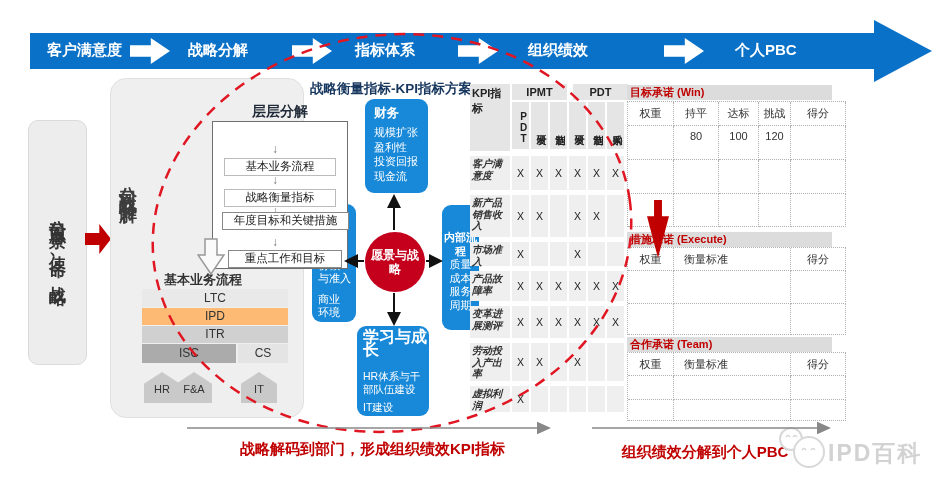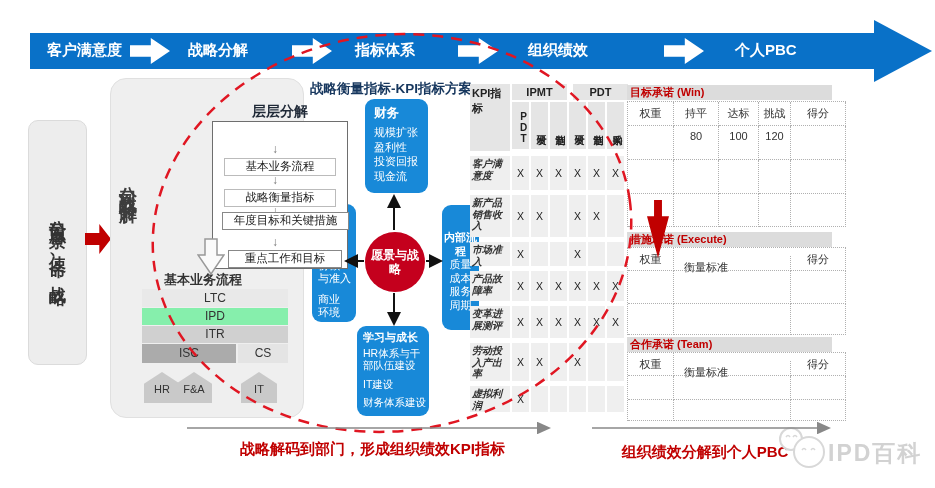--- a/index.html
+++ b/index.html
@@ -41,21 +41,21 @@
   .bluebox{background:#1889D8;color:#fff;border-radius:9px;box-sizing:border-box;}
   .finance{left:365px;top:99px;width:63px;height:94px;padding:6px 0 0 9px;z-index:4;}
   .finance .t{font-weight:bold;font-size:12.5px;margin-bottom:3px;}
   .finance .i{font-size:11px;line-height:14.5px;white-space:nowrap;}
   .customer{left:312px;top:204px;width:44px;height:118px;padding:3px 0 0 6px;z-index:5;font-size:11px;line-height:13px;}
   .customer .b{font-weight:bold;}
   .internal{left:442px;top:205px;width:37px;height:125px;padding:26px 0 0 0;text-align:center;z-index:4;
        font-size:11px;line-height:13.5px;}
   .internal .t{font-weight:bold;}
   .learning{left:357px;top:326px;width:72px;height:90px;padding:5px 0 0 6px;z-index:4;font-size:10.5px;line-height:12.5px;}
-  .learning .t{font-weight:bold;font-size:11px;margin-bottom:3px;}
+  .learning .t{font-weight:bold;font-size:16px;margin-bottom:14px;}
   .learning .gap{margin-top:6px;}
   .vision-circle{left:365px;top:232px;width:60px;height:60px;border-radius:50%;background:#C4001D;color:#fff;
        font-weight:bold;font-size:12px;line-height:14px;display:flex;align-items:center;justify-content:center;
        text-align:center;z-index:8;padding:0 4px;box-sizing:border-box;}
   
   .kpi{left:470px;top:84px;z-index:4;}
   .krow{display:flex;gap:2px;}
   .kcell{background:#EFEFEF;box-sizing:border-box;}
   .khead{background:#E5E5E5;}
   .kcorner{width:40px;height:67px;font-size:11px;font-weight:bold;color:#222;padding:2px;}
@@ -63,21 +63,21 @@
   .ksub{width:17px;height:47px;display:flex;align-items:flex-start;justify-content:center;padding-top:3px;
        writing-mode:vertical-rl;text-orientation:upright;font-size:10px;font-weight:bold;color:#222;}
   .klabel{width:40px;font-size:10px;font-style:italic;font-weight:600;color:#333;padding:2px 1px 0 2px;line-height:11.5px;}
   .kx{width:17px;display:flex;align-items:center;justify-content:center;font-size:10.5px;color:#222;}
   
   .band{left:627px;width:205px;height:15px;background:#DCDCDC;color:#C00000;font-weight:bold;font-size:11px;
        line-height:15px;padding-left:3px;box-sizing:border-box;z-index:4;white-space:nowrap;}
   .dgrid{display:grid;border-top:1px dotted #B0B0B0;border-left:1px dotted #B0B0B0;z-index:3;}
   .dcell{border-right:1px dotted #B0B0B0;border-bottom:1px dotted #B0B0B0;font-size:11px;color:#333;
        display:flex;align-items:flex-start;justify-content:center;padding-top:4px;box-sizing:border-box;}
-  .dcell.lft{justify-content:flex-start;padding-left:10px;margin-top:8px;}
+  .dcell.lft{justify-content:flex-start;padding-left:10px;}
   .exec-arrow{left:647px;top:200px;width:22px;height:58px;background:#C00000;z-index:6;
        clip-path:polygon(32% 0,68% 0,68% 28%,100% 28%,50% 100%,0 28%,32% 28%);}
   
   .cap{font-size:15px;font-weight:bold;color:#C00000;text-align:center;z-index:4;}
   .cap-l{left:185px;top:440px;width:375px;}
   .cap-r{left:585px;top:443px;width:240px;}
   .wm-text{left:828px;top:438px;font-size:23px;font-weight:bold;color:#D2D2D2;letter-spacing:2px;z-index:6;}
   .wm-face{left:776px;top:424px;z-index:6;}
   
   .overlay{left:0;top:0;z-index:20;pointer-events:none;}
@@ -116,21 +116,21 @@
   <div class="abs larr" style="left:272px;top:205px">↓</div>
   <div class="abs lstep wide" style="left:222px;top:212px;width:125px">年度目标和关键措施</div>
   <div class="abs larr" style="left:272px;top:236px">↓</div>
   <div class="abs lstep wide" style="left:228px;top:250px;width:112px">重点工作和目标</div>
   <svg class="abs hollow-arrow" width="28" height="37">
     <path d="M8 1 H20 V17 H27 L14 36 L1 17 H8 Z" fill="#FAFAFA" stroke="#999" stroke-width="1.5"></path>
   </svg>
 
   <div class="abs proc-title">基本业务流程</div>
   <div class="abs bar" style="top:289px;height:18px;line-height:18px;background:#E9E9E9">LTC</div>
-  <div class="abs bar" style="top:308px;height:17px;line-height:17px;background:#86efac">IPD</div>
+  <div class="abs bar" style="top:308px;height:17px;line-height:17px;background:#fdba74">IPD</div>
   <div class="abs bar" style="top:326px;height:17px;line-height:17px;background:#D0D0D0">ITR</div>
   <div class="abs bar" style="top:344px;height:19px;line-height:19px;width:94px;background:#ABABAB">ISC</div>
   <div class="abs bar" style="top:344px;height:19px;line-height:19px;left:238px;width:50px;background:#E4E4E4">CS</div>
   <div class="abs house" style="left:144px">HR</div>
   <div class="abs house" style="left:176px">F&amp;A</div>
   <div class="abs house" style="left:241px">IT</div>
 
   <div class="abs bluebox finance">
     <div class="t">财务</div>
     <div class="i">规模扩张</div>

